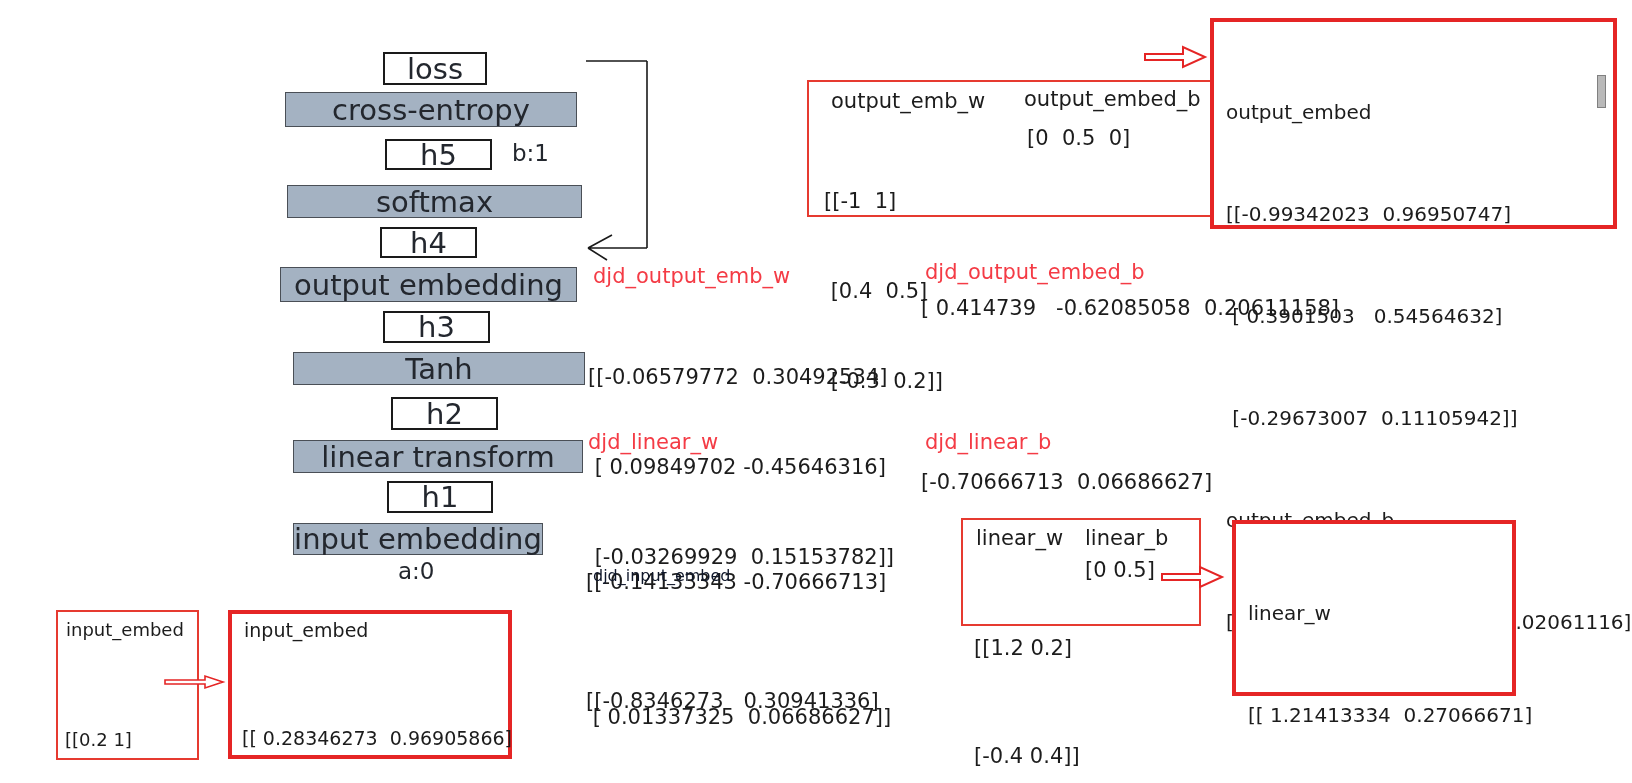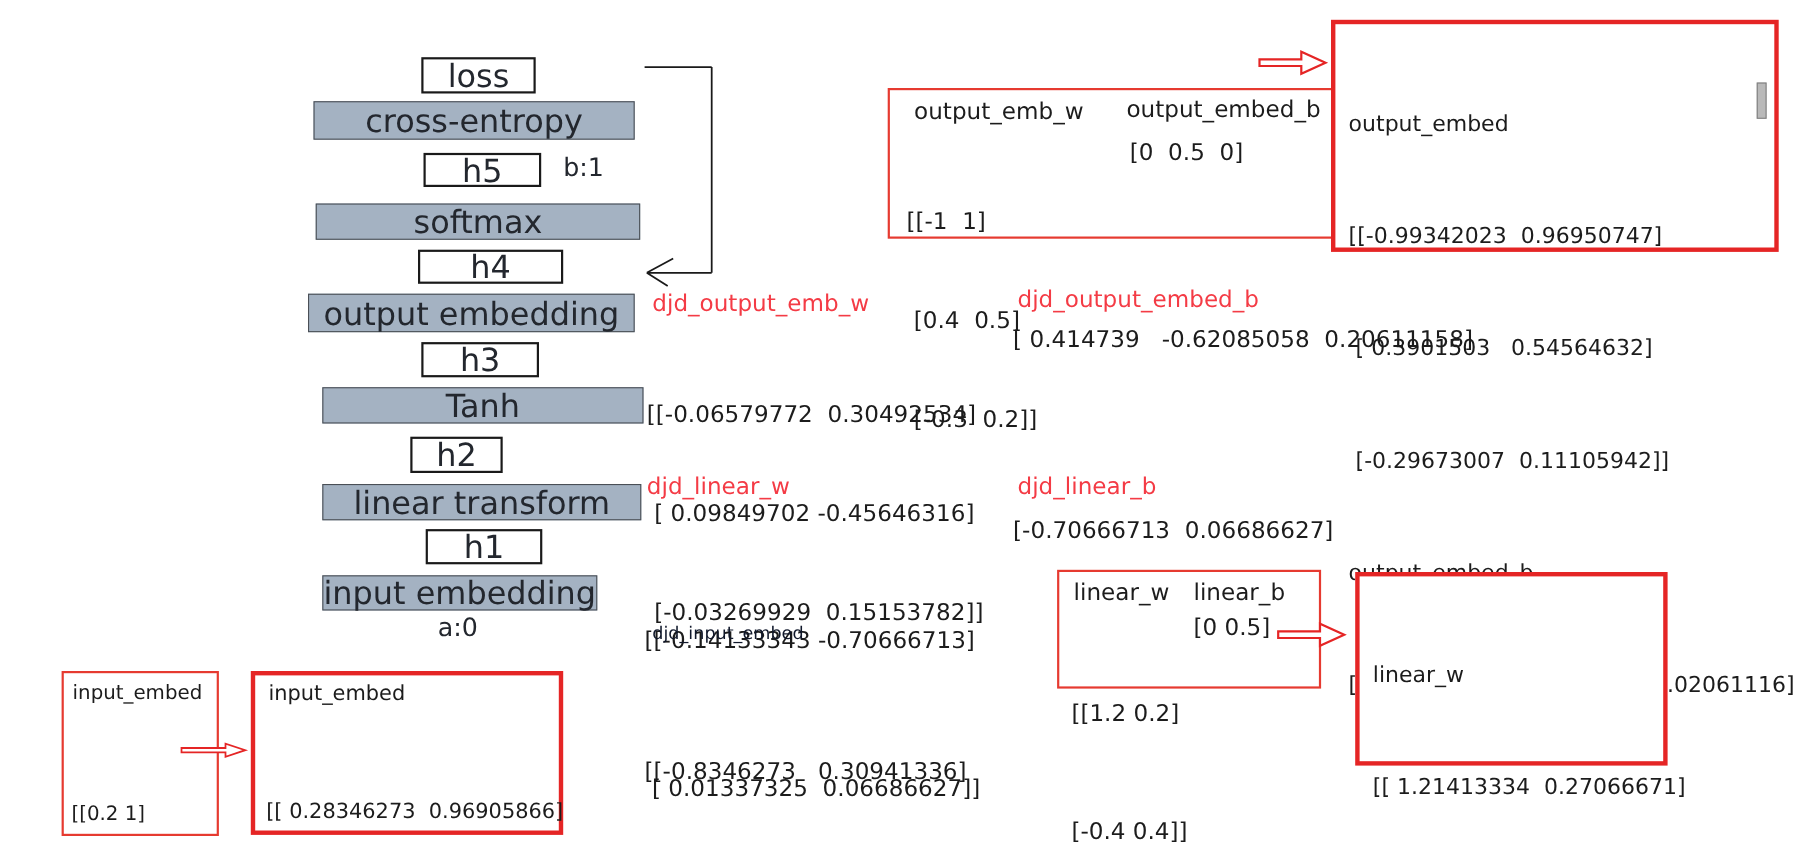--- a/index.html
+++ b/index.html
@@ -20,25 +20,25 @@
   svg{position:absolute;overflow:visible;}
 </style>
 </head>
 <body>
 
 <div class="node var" style="left:383px;top:52px;width:104px;height:33px;">loss</div>
 <div class="node op" style="left:285px;top:92px;width:292px;height:35px;">cross-entropy</div>
 <div class="node var" style="left:385px;top:139px;width:107px;height:31px;">h5</div>
 <div class="annot" style="left:512px;top:140px;">b:1</div>
 <div class="node op" style="left:287px;top:185px;width:295px;height:33px;">softmax</div>
-<div class="node var" style="left:380px;top:227px;width:132px;height:31px;">h4</div>
+<div class="node var" style="left:380px;top:227px;width:97px;height:31px;">h4</div>
 <div class="node op" style="left:280px;top:267px;width:297px;height:35px;">output embedding</div>
 <div class="node var" style="left:383px;top:311px;width:107px;height:32px;">h3</div>
 <div class="node op" style="left:293px;top:352px;width:292px;height:33px;">Tanh</div>
-<div class="node var" style="left:373px;top:397px;width:84px;height:33px;">h2</div>
+<div class="node var" style="left:391px;top:397px;width:107px;height:33px;">h2</div>
 <div class="node op" style="left:293px;top:440px;width:290px;height:33px;">linear transform</div>
 <div class="node var" style="left:387px;top:481px;width:106px;height:32px;">h1</div>
 <div class="node op" style="left:293px;top:523px;width:250px;height:32px;">input embedding</div>
 <div class="annot" style="left:398px;top:558px;">a:0</div>
 
 <svg style="left:578px;top:50px;" width="80" height="215" viewBox="0 0 80 215">
   <path d="M8 11 H69 M69 11 V198 M69 198 H10 M10 198 L34 185 M10 198 L29 210" stroke="#1a1a1a" stroke-width="1.6" fill="none"></path>
 </svg>
 
 <div class="redbox-thin" style="left:763px;top:80px;width:434px;height:137px;">

